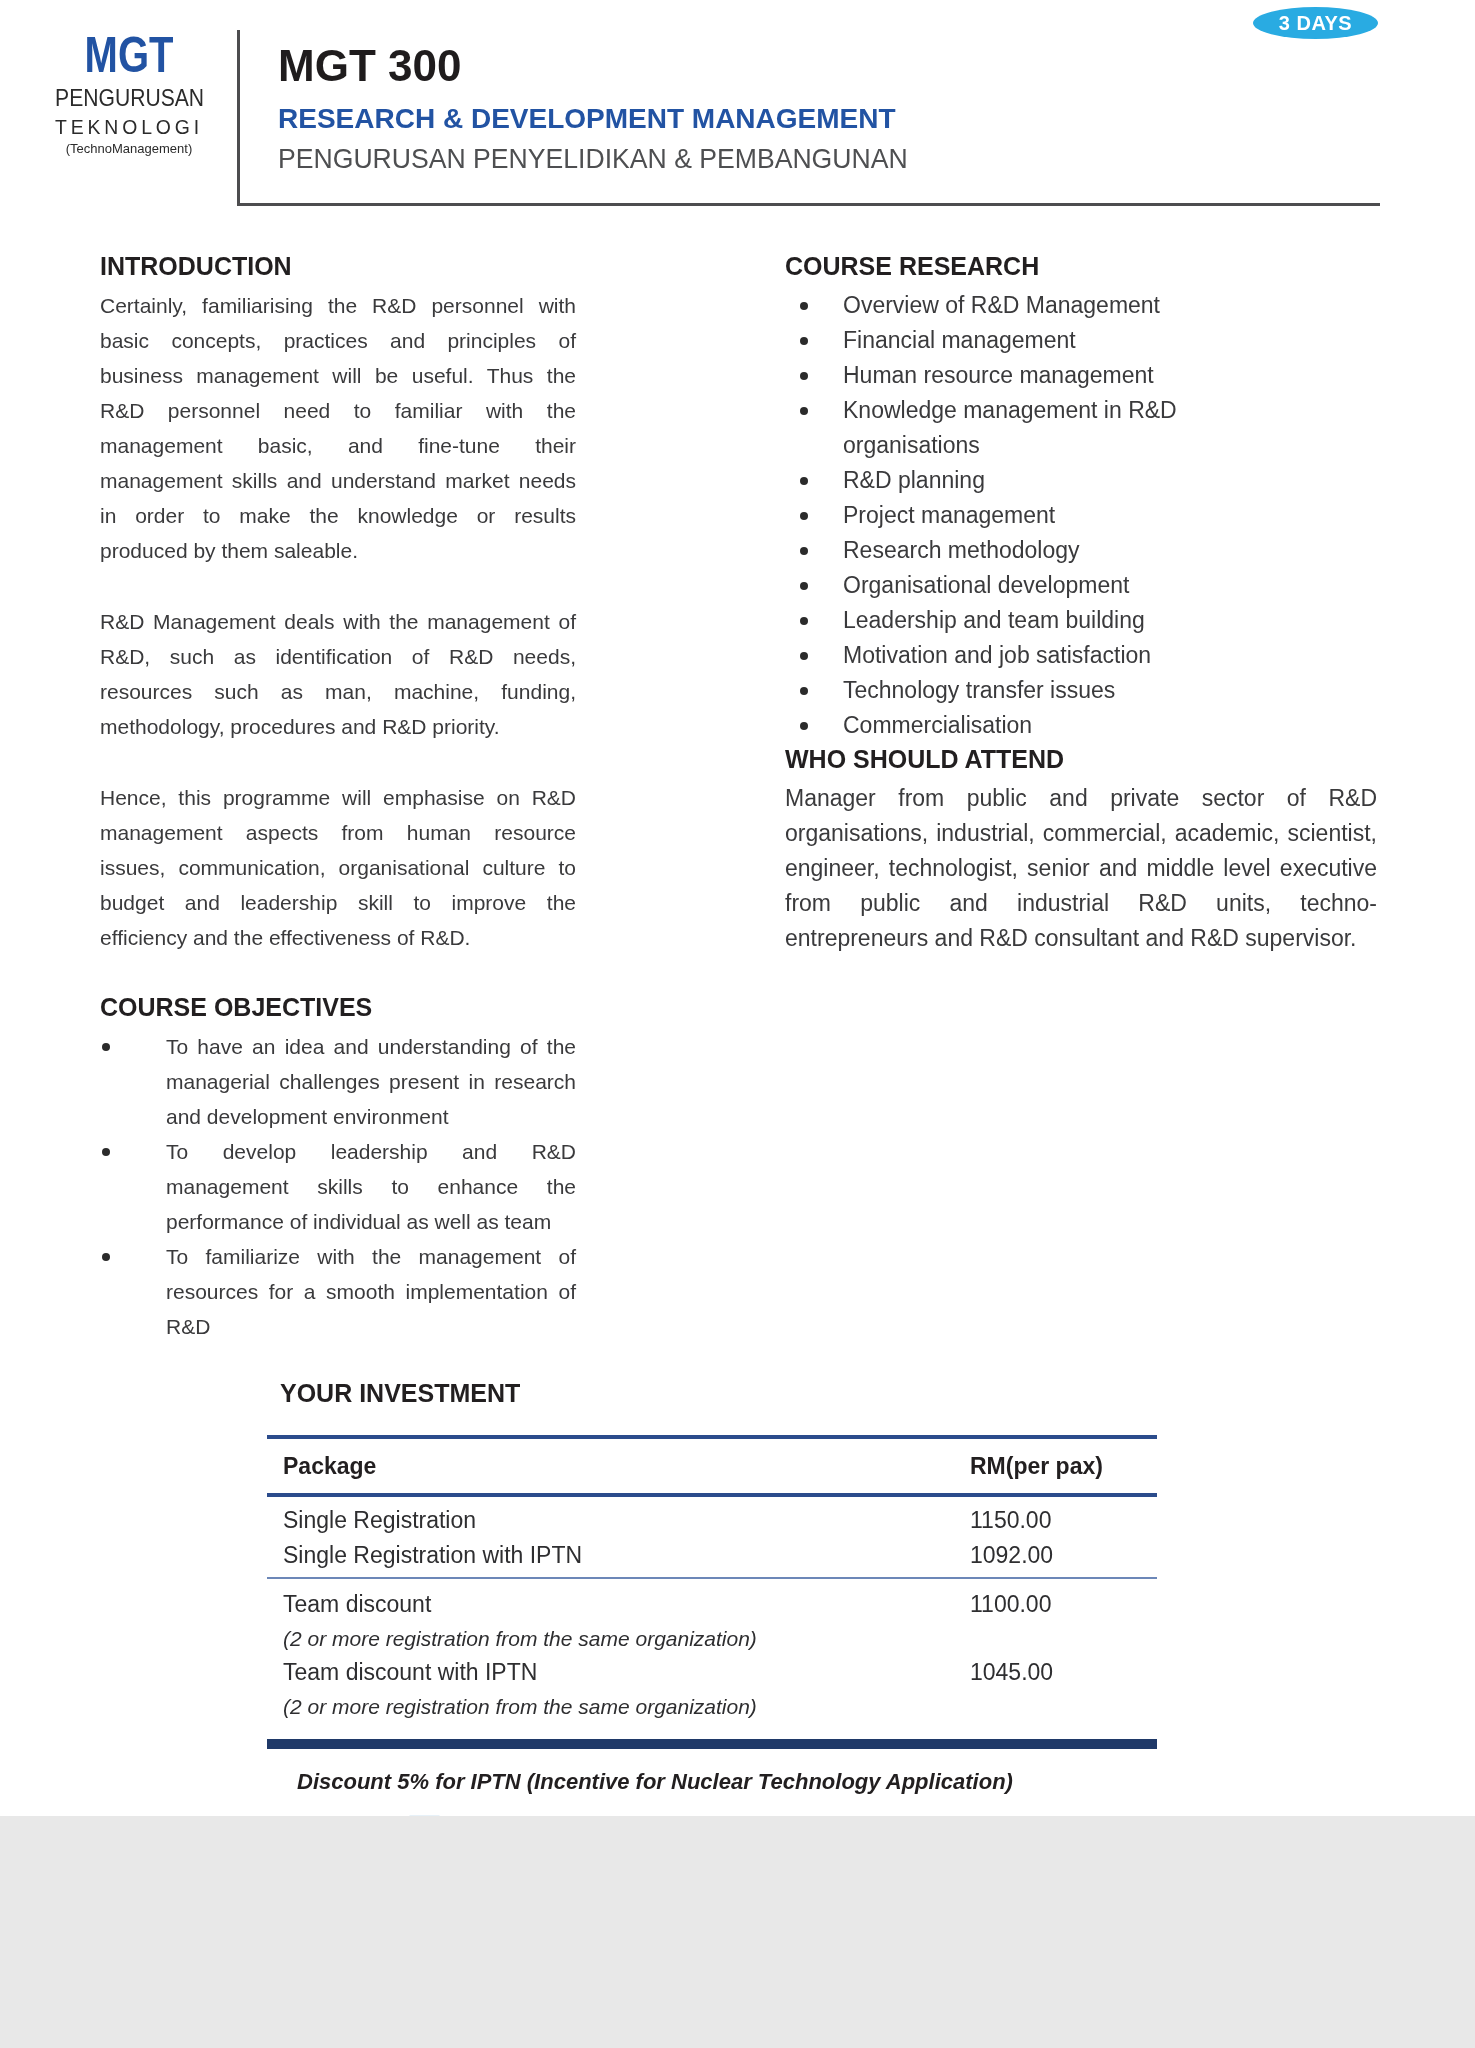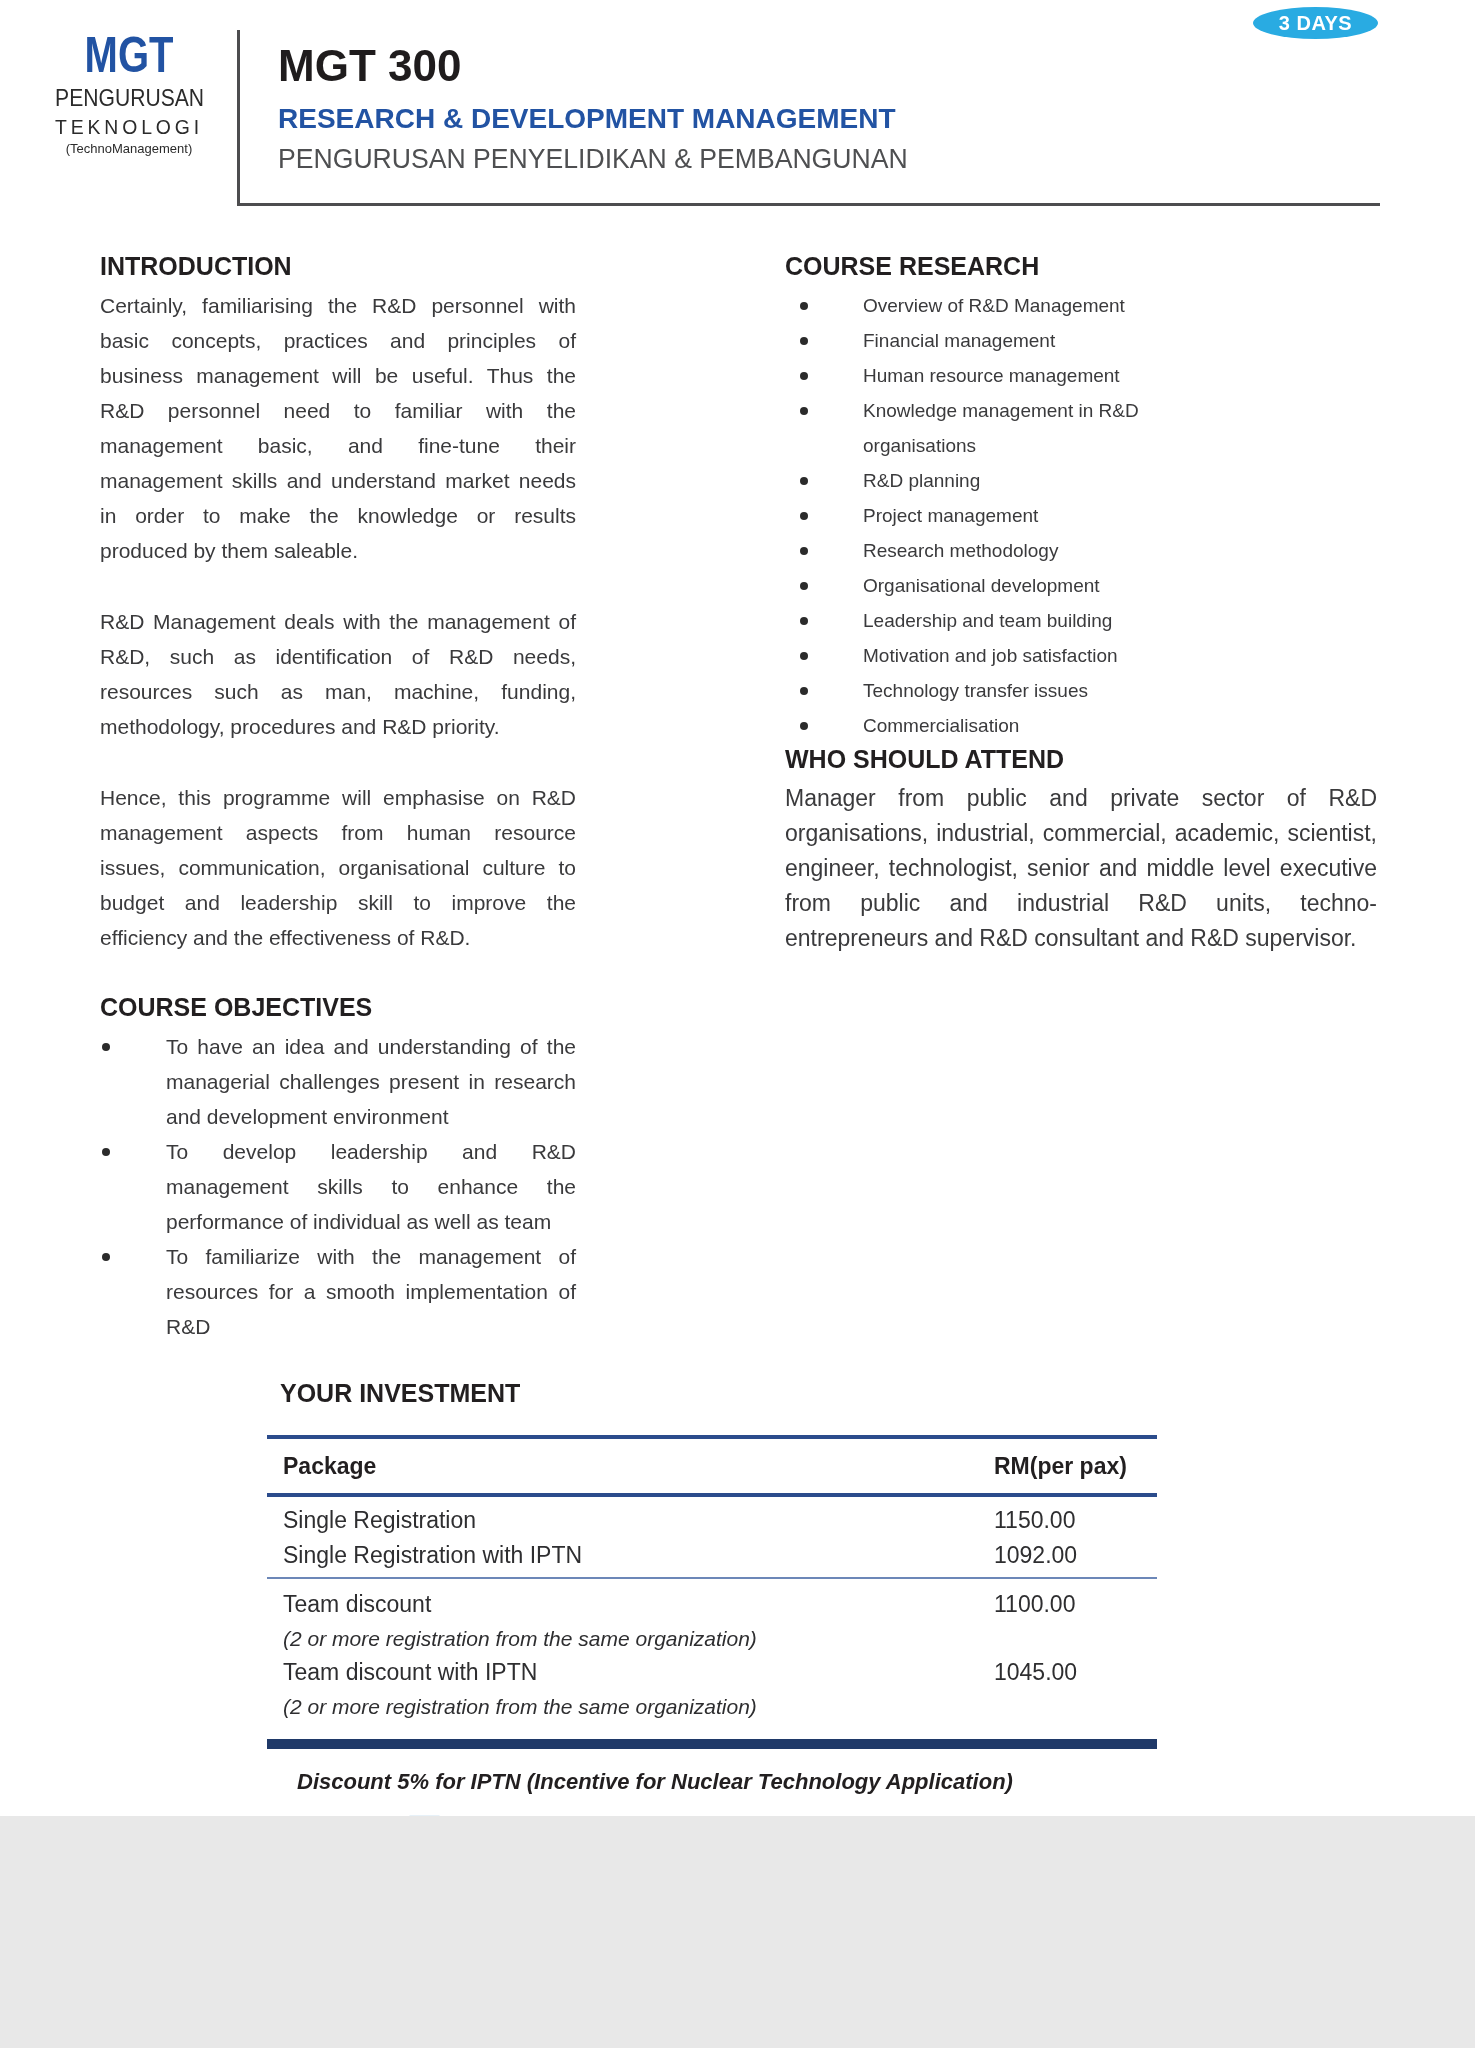--- a/index.html
+++ b/index.html
@@ -30,29 +30,29 @@
   .col-left{position:absolute;left:100px;top:250px;width:476px;}
   .col-right{position:absolute;left:785px;top:250px;width:592px;}
   .col-left p{font-size:21px;line-height:35px;text-align:justify;margin:0 0 36px 0;}
   .col-right .attend-p{font-size:23px;line-height:35px;text-align:justify;margin:0;}
   ul.blt{list-style:none;margin:0;padding:0;}
   ul.blt li{display:flex;align-items:flex-start;}
   .dot{flex:0 0 8px;width:8px;height:8px;border-radius:50%;background:#2b2b2b;margin-top:14px;}
   .col-left ul.blt li{padding-left:2px;}
   .col-left ul.blt .txt{margin-left:56px;font-size:21px;line-height:35px;text-align:justify;}
   .col-right ul.blt li{padding-left:15px;}
-  .col-right ul.blt .txt{margin-left:55px;font-size:19px;line-height:35px;}
+  .col-right ul.blt .txt{margin-left:35px;font-size:23px;line-height:35px;}
   .force-justify{display:block;text-align:justify;text-align-last:justify;}
   .mt-obj{margin-top:20px;}
   .mt-attend{margin-top:40px;}
   
   .investment{position:absolute;left:267px;top:1377px;width:890px;}
   .investment h2.sec{margin:0 0 26px 13px;}
   .inv-table{border-top:4px solid #2B4C8C;border-bottom:10px solid #1F3968;}
-  .t-grid{display:grid;grid-template-columns:687px 1fr;padding-left:16px;gap:24px;}
+  .t-grid{display:grid;grid-template-columns:687px 1fr;padding-left:16px;}
   .t-head{padding-top:10px;padding-bottom:9px;border-bottom:4px solid #2B4C8C;font-weight:bold;font-size:23px;color:#221f20;line-height:35px;}
   .t-row{font-size:23px;line-height:35px;color:#2e2e30;}
   .t-group{padding-top:6px;padding-bottom:4px;}
   .t-group2{border-top:2px solid #6C87B8;padding-top:8px;padding-bottom:16px;}
   .t-note{padding-left:16px;font-size:21px;font-style:italic;line-height:33px;color:#2e2e30;}
   .discount{margin:20px 0 0 30px;font-size:22px;font-weight:bold;font-style:italic;color:#221f20;}
   
   .pageno{position:absolute;left:0;right:0;top:1943px;text-align:center;font-size:26px;font-weight:bold;color:#6d6e71;}
   .deco{position:absolute;left:0;top:1795px;width:505px;height:253px;overflow:hidden;}
 </style>

